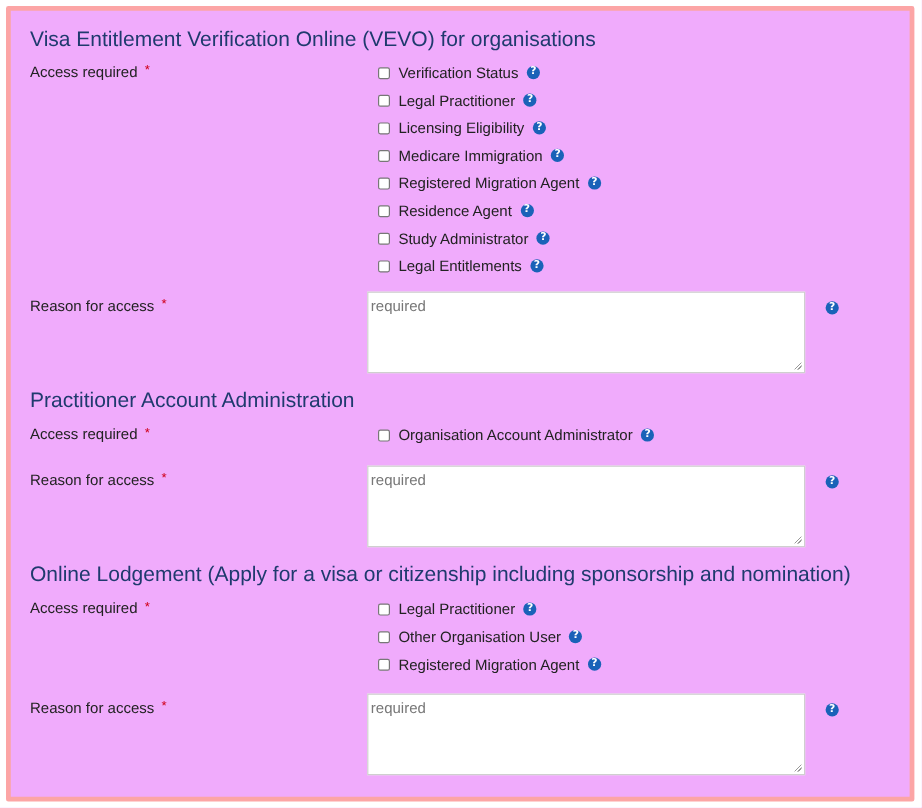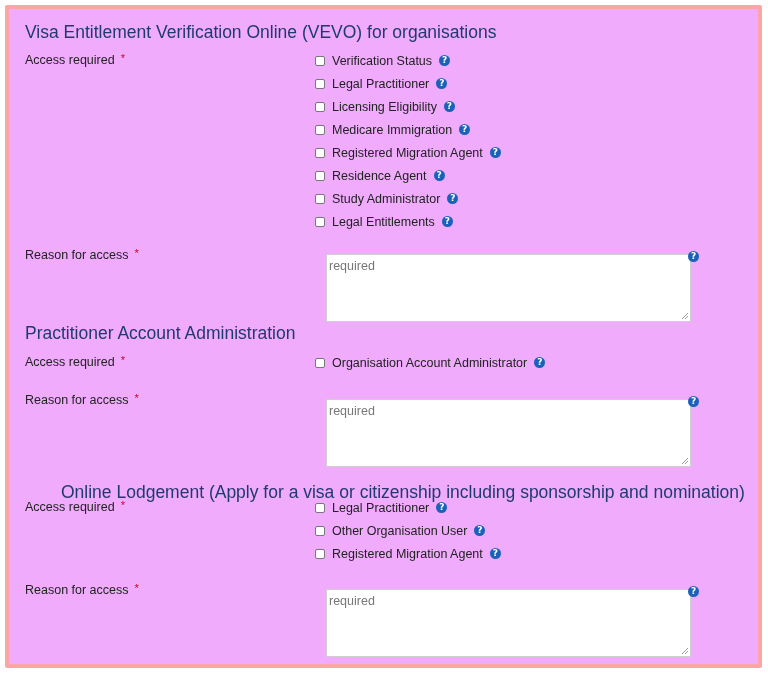--- a/index.html
+++ b/index.html
@@ -9,22 +9,22 @@
            border:4px solid #fca5a5; border-radius:2px; background:#f0abfc; }
   .section-title { position:absolute; left:16px; font-size:17.5px; color:#1f3a6e; white-space:nowrap; }
   .label { position:absolute; left:16px; font-size:12.5px; color:#222; white-space:nowrap; }
   .req { color:#d0021b; margin-left:6px; font-size:11px; position:relative; top:-2px; }
   .opts { position:absolute; left:306px; }
   .opt { height:23px; display:flex; align-items:center; font-size:12.5px; color:#222; white-space:nowrap; }
   .cb { width:10px; height:10px; border:1px solid #777; border-radius:2px; margin-right:7px; background:#fff; box-sizing:border-box; }
   .help { display:inline-flex; align-items:center; justify-content:center; width:11px; height:11px;
           border-radius:50%; background:#1a62b8; color:#fff; font-size:9px; font-weight:bold; margin-left:7px;
           font-family:"DejaVu Sans", sans-serif; line-height:1; }
-  .ta { position:absolute; left:317px; width:365px; height:68px; border:1px solid #cfcfcf; box-sizing:border-box;
-        background:#fff;margin-top:11px; }
+  .ta { position:absolute; left:297px; width:365px; height:68px; border:1px solid #cfcfcf; box-sizing:border-box;
+        background:#fff; }
   .ta .ph { position:absolute; left:2px; top:4px; font-size:12.5px; color:#777; }
   .ta .grip { position:absolute; right:2px; bottom:2px; width:6px; height:6px;
               background:linear-gradient(135deg, transparent 45%, #999 45%, #999 55%, transparent 55%, transparent 70%, #999 70%, #999 80%, transparent 80%); }
   .ta-help { position:absolute; left:679px; }
   .ta-help .help { margin-left:0; }
 </style>
 </head>
 <body>
 
 <div class="frame">
@@ -89,21 +89,21 @@
         <span class="help">?</span>
       </div>
   </div>
   <div class="label" style="top:384px;"><span>Reason for access</span><span class="req">*</span></div>
   <div class="ta" style="top:379px;">
     <span class="ph">required</span>
     <span class="grip"></span>
   </div>
   <div class="ta-help" style="top:381px;"><span class="help">?</span></div>
 
-  <div class="section-title" style="top:473px;margin-left:36px;">Online Lodgement (Apply for a visa or citizenship including sponsorship and nomination)</div>
+  <div class="section-title" style="top:459px;">Online Lodgement (Apply for a visa or citizenship including sponsorship and nomination)</div>
   <div class="label" style="top:491px;"><span>Access required</span><span class="req">*</span></div>
   <div class="opts" style="top:487px;">
     <div class="opt">
         <span class="cb"></span>
         <span>Legal Practitioner</span>
         <span class="help">?</span>
       </div>
     <div class="opt">
         <span class="cb"></span>
         <span>Other Organisation User</span>

